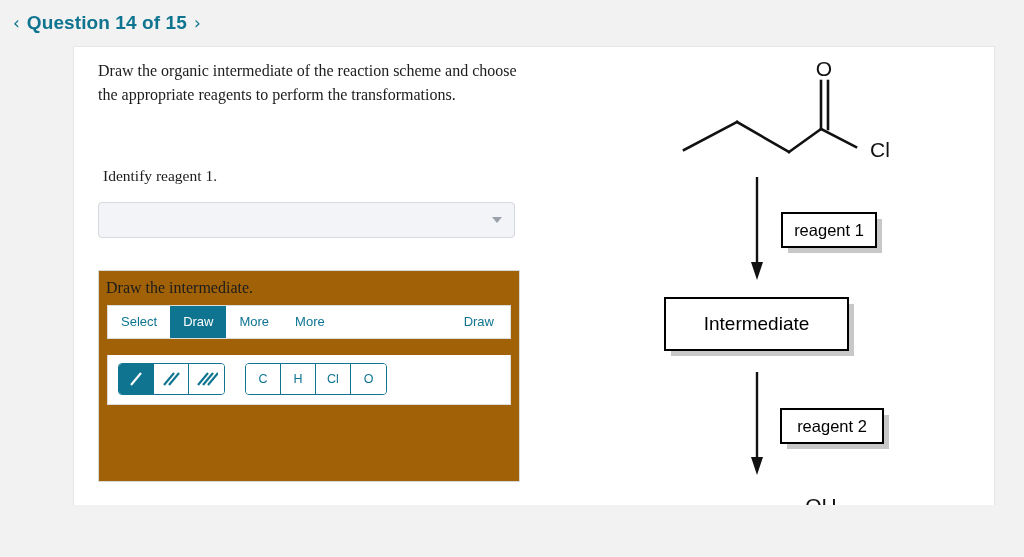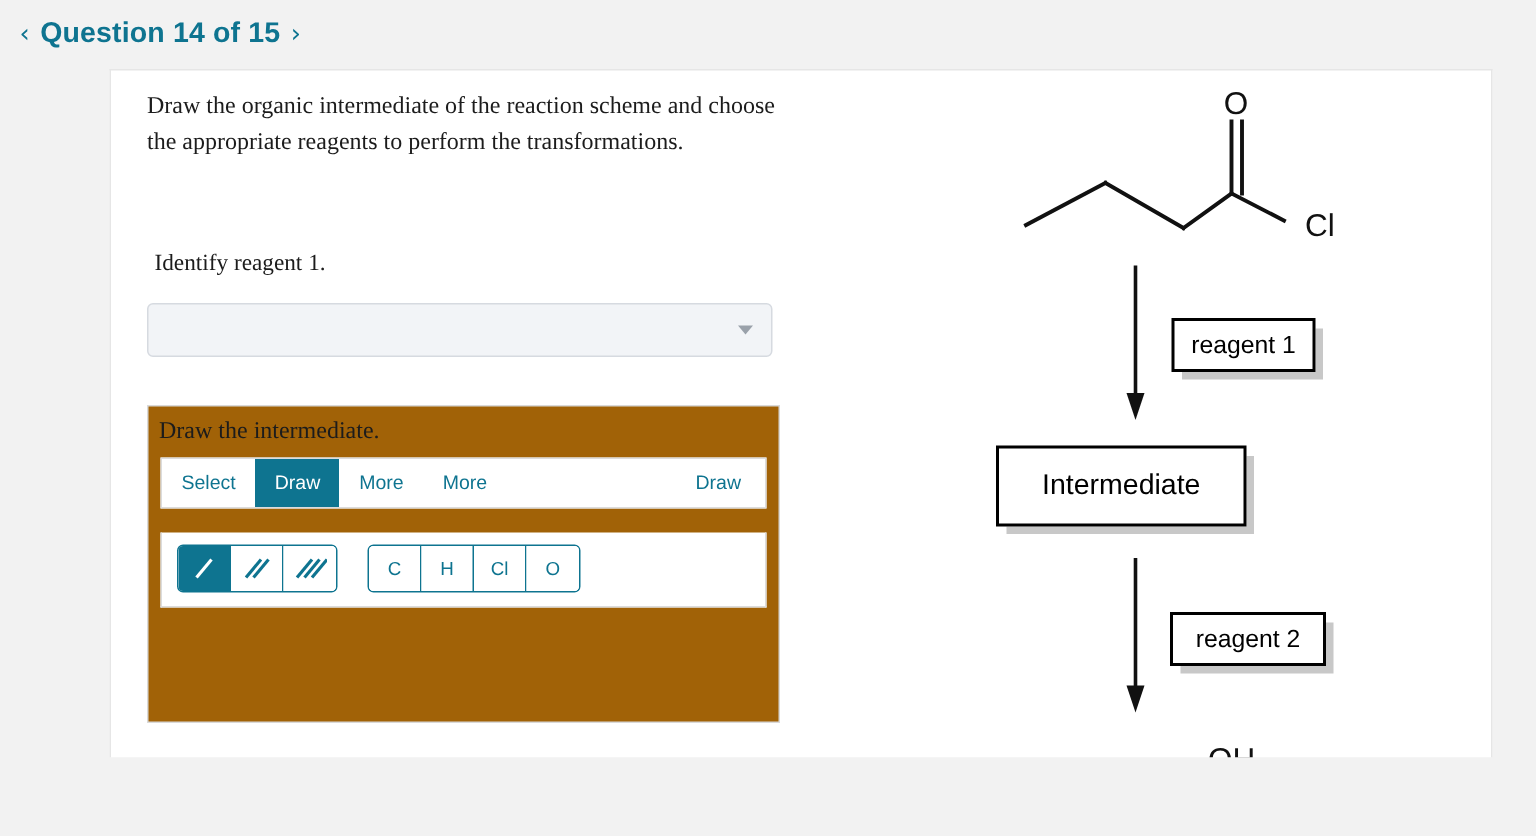--- a/index.html
+++ b/index.html
@@ -194,21 +194,21 @@
     background: #ffffff;
     border: 2px solid #000;
     color: #000;
     display: flex;
     align-items: center;
     justify-content: center;
     font-family: "Liberation Sans", sans-serif;
     box-shadow: 6px 6px 0 -1px #c8c8c8;
   }
   .box-reagent1 { left: 260px; top: 165px; width: 96px; height: 36px; font-size: 16.5px; }
-  .box-intermediate { left: 143px; top: 250px; width: 167px; height: 54px; font-size: 19px; }
+  .box-intermediate { left: 143px; top: 250px; width: 185px; height: 54px; font-size: 19px; }
   .box-reagent2 { left: 259px; top: 361px; width: 104px; height: 36px; font-size: 16.5px; }
 
   
   .scrollbar-track {
     position: absolute;
     left: 0; top: 505px;
     width: 1024px; height: 52px;
     background: #f2f2f2;
   }
 </style>

